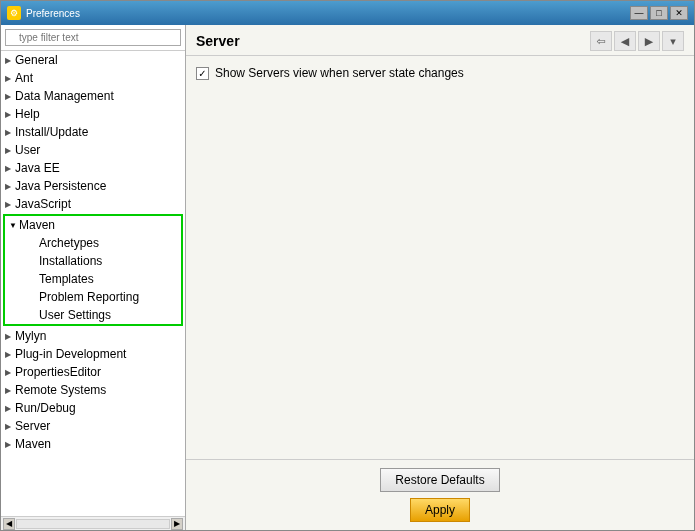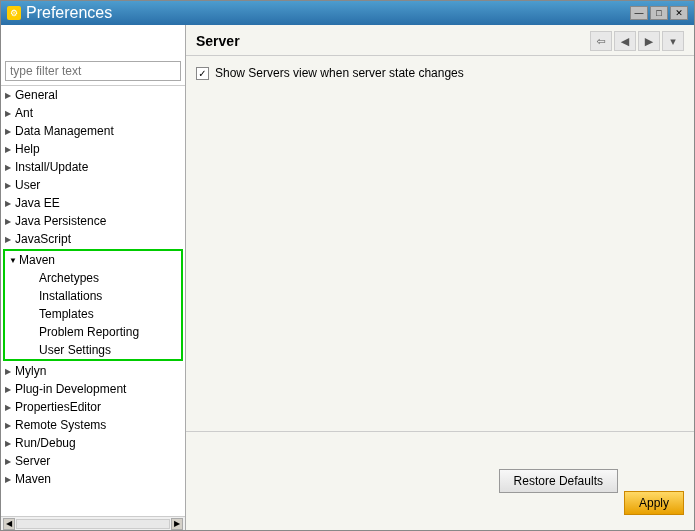--- a/index.html
+++ b/index.html
@@ -43,21 +43,21 @@
       height: 14px;
       background: #ffcc00;
       border-radius: 2px;
       display: flex;
       align-items: center;
       justify-content: center;
       font-size: 9px;
     }
 
     .title-bar-title {
-      font-size: 16px;
+      font-size: 10px;
       font-weight: normal;
     }
 
     .title-bar-buttons {
       display: flex;
       gap: 2px;
     }
 
     .title-btn {
       width: 18px;
@@ -89,25 +89,24 @@
     }
 
     .filter-bar {
       padding: 4px;
       border-bottom: 1px solid #ccc;
     }
 
     .filter-input {
       width: 100%;
       border: 1px solid #aaa;
-      padding: 2px 4px;
-      font-size: 12px;
+      padding: 2px 13px;
+      font-size: 10px;
       color: #aaa;
       background: #fff;
-      margin-top: 32px;
     }
 
     .tree {
       flex: 1;
       overflow-y: auto;
       overflow-x: hidden;
     }
 
     .tree-item {
       display: flex;
@@ -232,38 +231,38 @@
       cursor: pointer;
       width: fit-content;
       margin-left: 20px;
       color: #000;
     }
 
     .right-footer {
       display: flex;
       align-items: center;
       justify-content: flex-end;
-      padding: 15px 10px;
+      padding: 8px 10px;
       gap: 6px;
       border-top: 1px solid #ccc;
+      flex-direction: column;
     }
 
     .footer-btn {
       padding: 4px 14px;
       border: 1px solid #999;
       background: linear-gradient(to bottom, #f8f8f8, #e0e0e0);
       cursor: pointer;
       font-size: 12px;
       color: #000;
     }
 
     .footer-btn.apply {
       background: linear-gradient(to bottom, #ffd966, #e8a000);
       border-color: #cc8800;
-      margin-top: 44px;
     }
 
     
     .tree::-webkit-scrollbar { width: 10px; }
     .tree::-webkit-scrollbar-track { background: #f0f0f0; }
     .tree::-webkit-scrollbar-thumb { background: #c0c0c0; border: 1px solid #aaa; }
 
     .horiz-scroll-wrapper {
       height: 14px;
       background: #f0f0f0;

